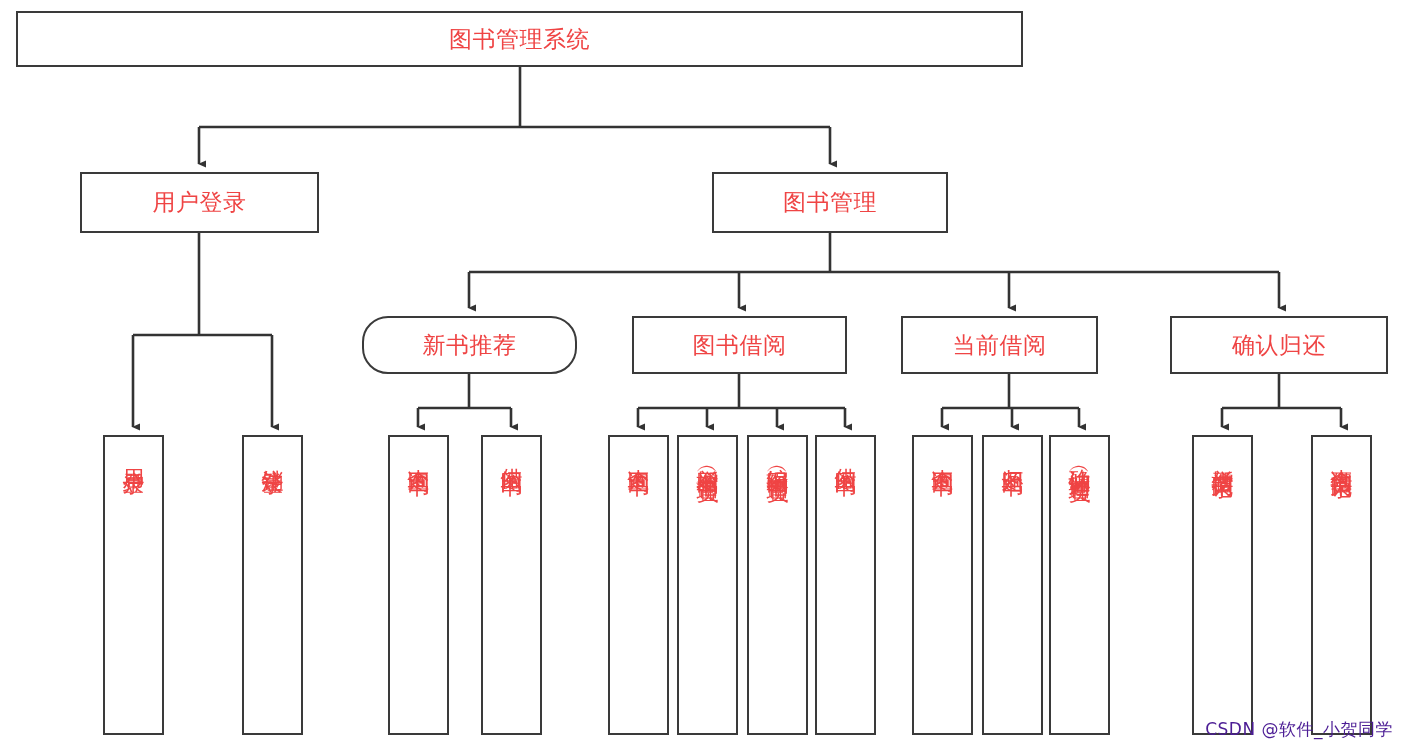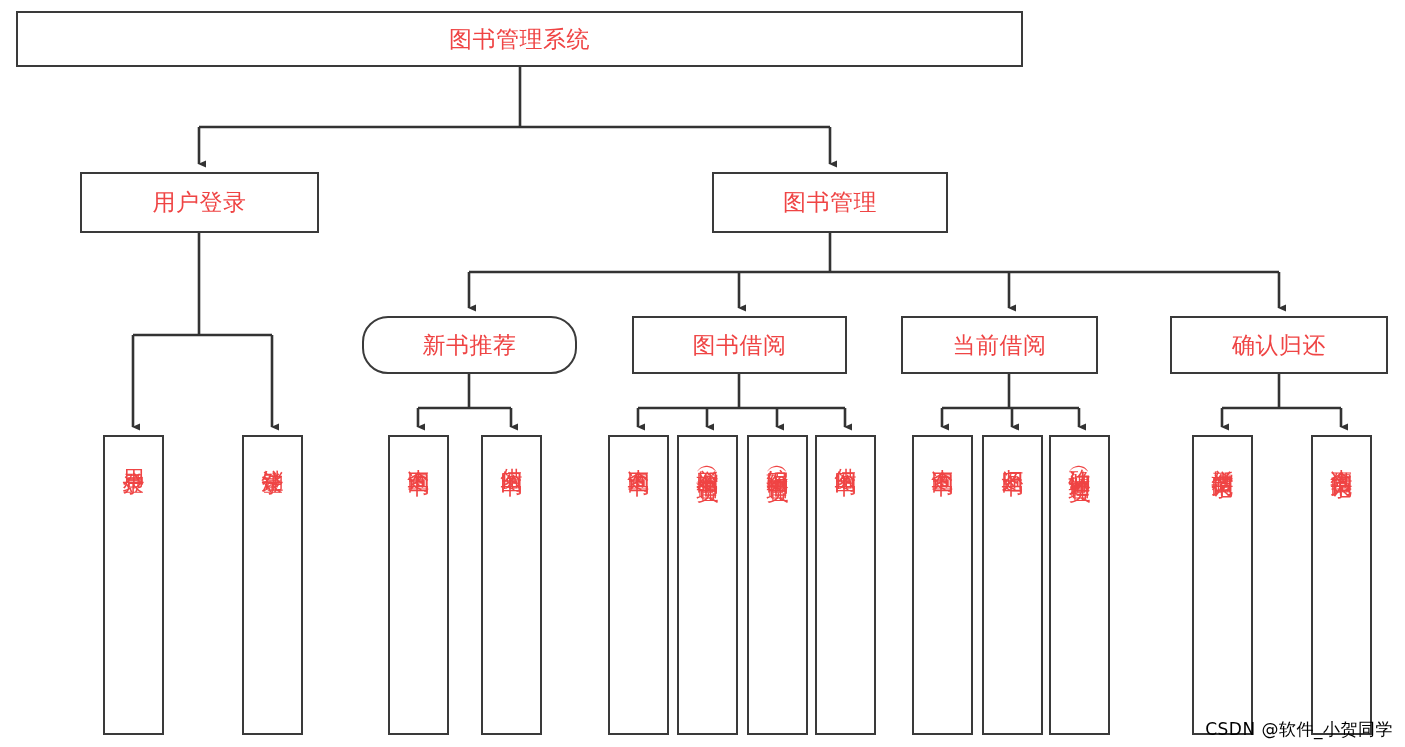--- a/index.html
+++ b/index.html
@@ -62,21 +62,21 @@
     font-size: 22px;
     line-height: 1.0;
     letter-spacing: 2px;
     white-space: nowrap;
   }
   #watermark {
     position: absolute;
     right: 12px;
     bottom: 6px;
     font-size: 17px;
-    color: #000000;
+    color: #4c1d95;
     letter-spacing: 0.5px;
     z-index: 5;
     white-space: nowrap;
     font-family: "DejaVu Sans", "Liberation Sans", sans-serif;
   }
 </style>
 </head>
 <body>
 
 <div id="stage">

